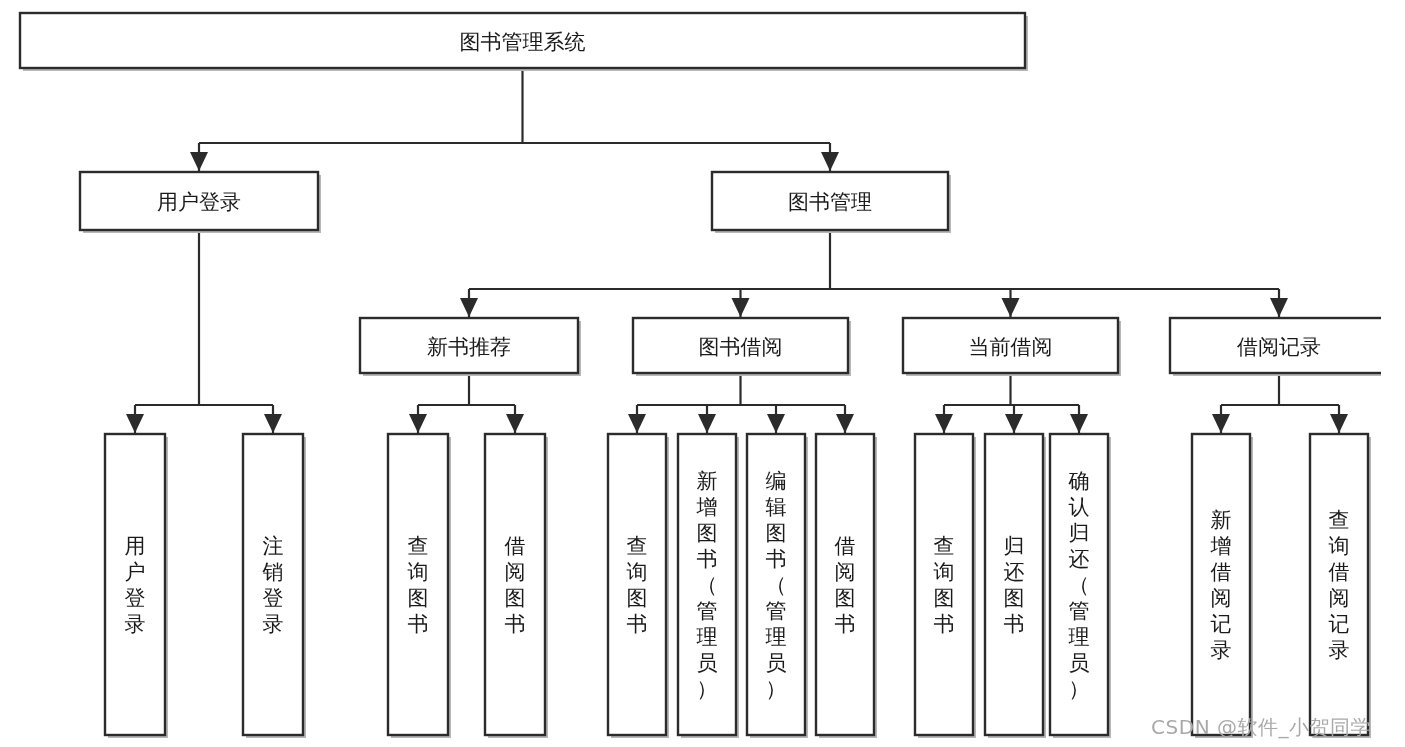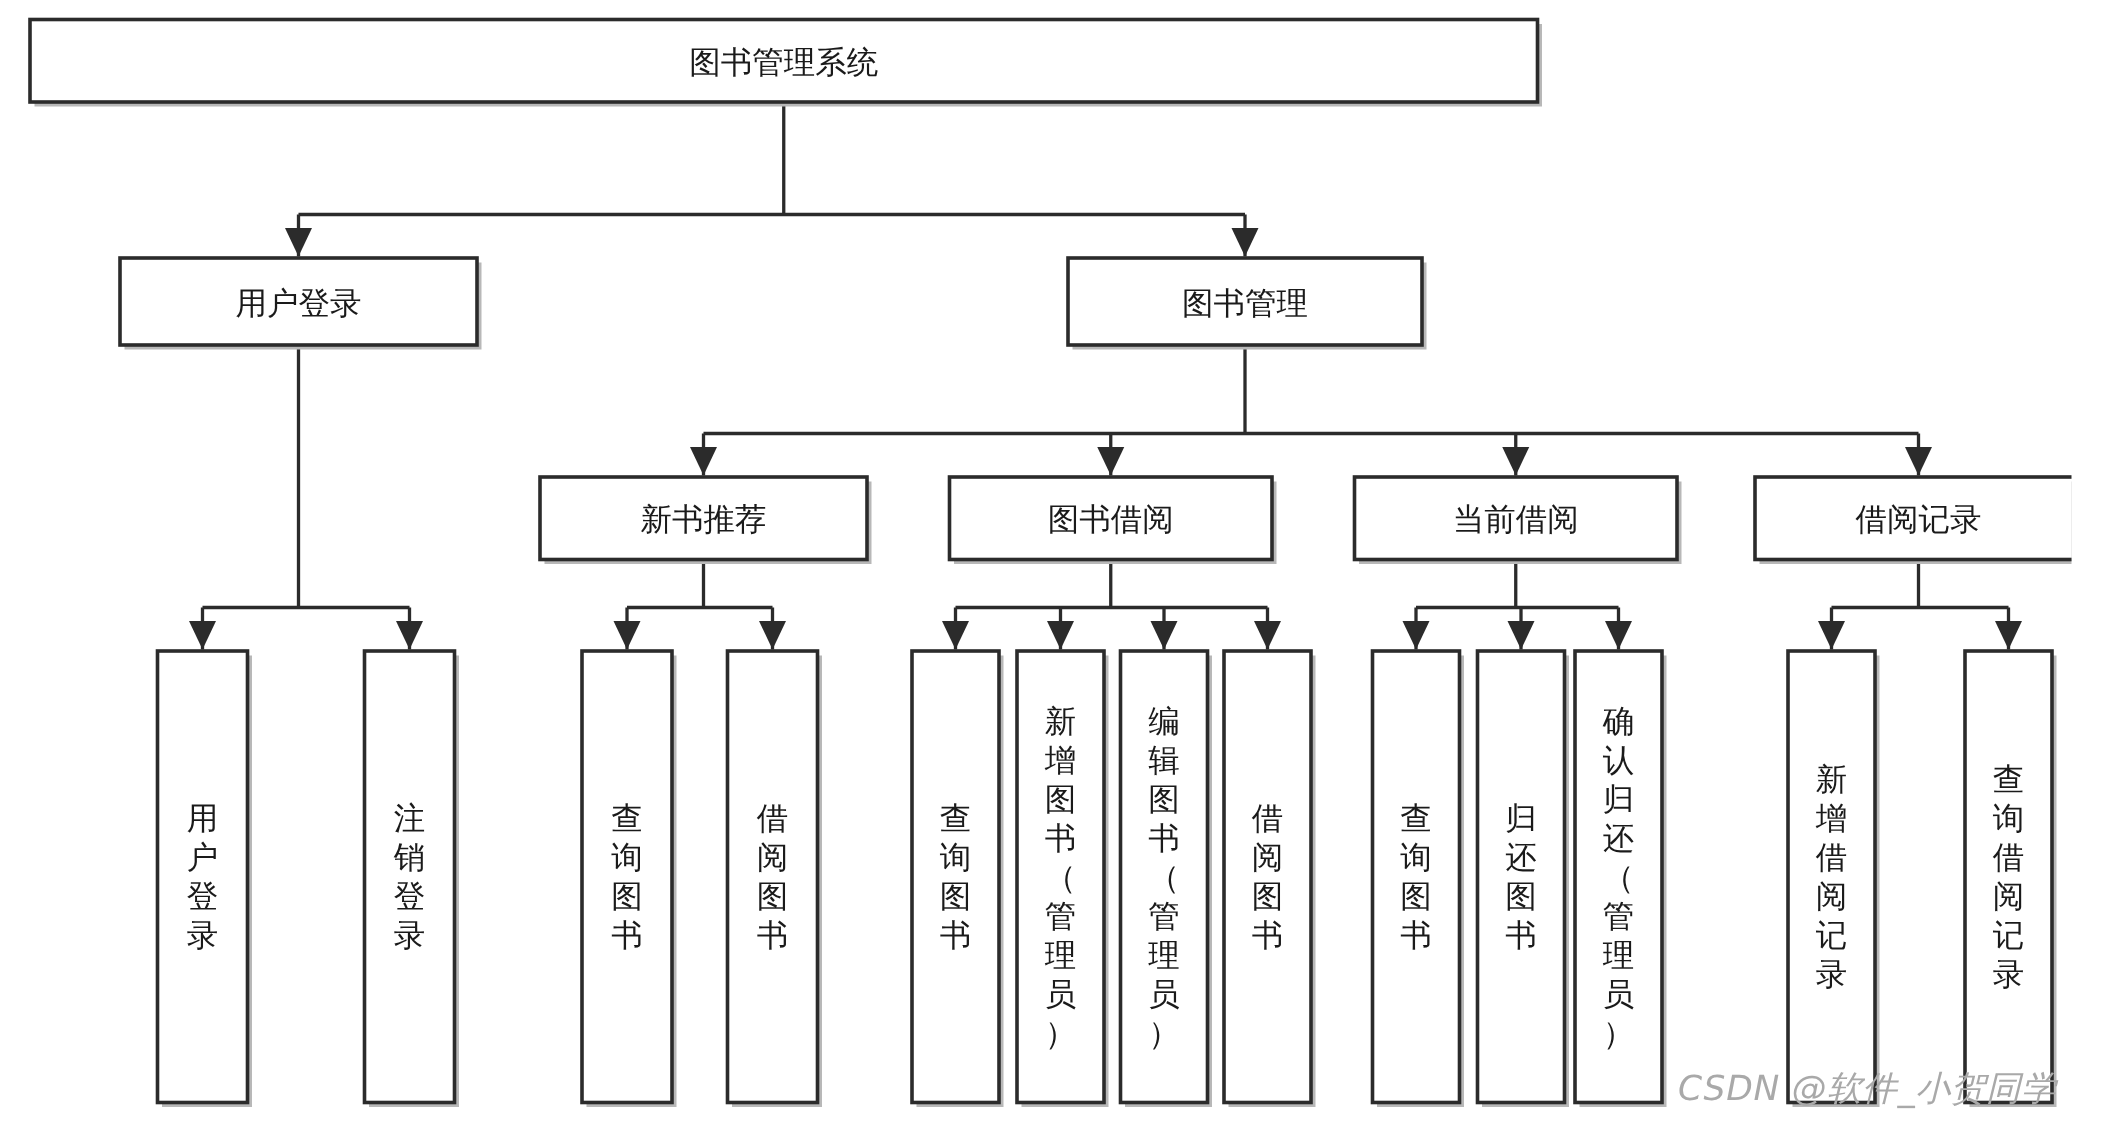--- a/index.html
+++ b/index.html
@@ -56,26 +56,25 @@
     font-family: "DejaVu Sans", "Liberation Sans", sans-serif;
     font-size: 21px;
     fill: #1a1a1a;
     text-anchor: middle;
   }
   .watermark {
     position: absolute;
     right: 10px;
     bottom: 6px;
     font-family: "DejaVu Sans", "Liberation Sans", sans-serif;
-    font-size: 23px;
+    font-size: 20px;
     color: #a9a9a9;
     white-space: nowrap;
     letter-spacing: 0.5px;
     pointer-events: none;
-    font-style: italic;
   }
 </style>
 </head>
 <body>
 
 <div id="diagram-root">
   <svg id="flow-svg" viewBox="0 0 1405 747" xmlns="http://www.w3.org/2000/svg">
     <g id="connector-layer">
         <line class="connector" x1="522.5" y1="68" x2="522.5" y2="143"></line>
         <line class="connector" x1="199" y1="143" x2="830" y2="143"></line>

